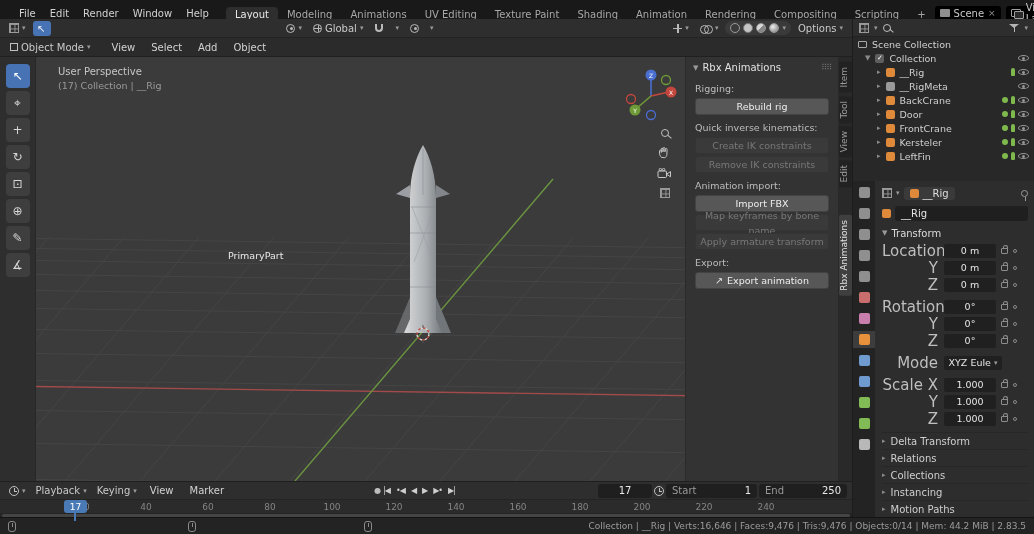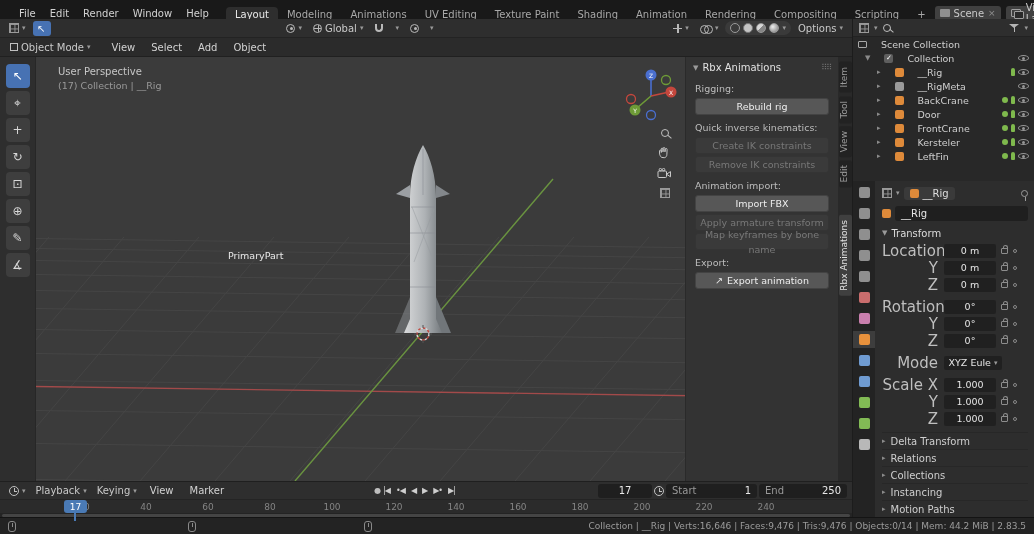--- a/index.html
+++ b/index.html
@@ -5,21 +5,21 @@
   *{box-sizing:border-box;margin:0;padding:0}
   body{background:#0e0e0e;font-family:"DejaVu Sans","Liberation Sans",sans-serif}
   #app{position:relative;width:1034px;height:534px;background:#2a2a2a;color:#c9c9c9;font-size:10px;overflow:hidden}
   
   .topbar{position:absolute;left:0;top:0;width:1034px;height:26px;background:#191919;display:flex;align-items:center}
   .menu{padding:0 7px;color:#d2d2d2}
   .tabs{display:flex;margin-left:10px;height:19px;align-items:flex-end}
   .wtab{padding:2px 9px 3px;color:#a8a8a8;border-radius:4px 4px 0 0;white-space:nowrap}
   .wtab.active{background:#2e2e2e;color:#e8e8e8}
   .tb-right{margin-left:auto;display:flex;align-items:center;gap:5px;padding-right:6px}
-  .tb-widget{display:flex;align-items:center;gap:4px;background:#404040;border-radius:3px;padding:1px 5px;height:15px}
+  .tb-widget{display:flex;align-items:center;gap:4px;background:#000000;border-radius:3px;padding:1px 5px;height:15px}
   .xbtn{color:#8f8f8f;font-size:9px}
   
   .vheader{position:absolute;left:0;top:19px;width:852px;height:19px;background:#2e2e2e;border-bottom:1px solid #232323;display:flex;align-items:center;padding:0 5px;gap:3px}
   .theader{position:absolute;left:0;top:38px;width:852px;height:19px;background:#2b2b2b;border-bottom:1px solid #202020;display:flex;align-items:center;padding:0 6px;gap:2px}
   .hbtn{display:flex;align-items:center;gap:3px;padding:1px 4px;border-radius:2px;color:#c9c9c9;white-space:nowrap}
   .chev{font-size:7px;color:#9a9a9a}
   .active-tool{background:#4772b3;border-radius:3px;width:18px;height:15px;display:flex;align-items:center;justify-content:center;color:#fff;font-size:10px}
   .sp{flex:1}
   .shade{width:10px;height:10px;border-radius:50%;border:1px solid #9a9a9a;flex:none}
   .shade.solid{background:#c4c4c4;border-color:#777}
@@ -96,21 +96,21 @@
   .tl-ruler{position:relative;height:14px;border-bottom:1px solid #242424;display:flex;align-items:center;color:#848484;font-size:9px}
   .tick{width:62px;text-align:center;flex:none}
   .tick0{width:53px;flex:none}
   .playhead{position:absolute;left:64px;top:0;width:23px;height:13px;background:#4a7ab5;border-radius:3px;color:#fff;display:flex;align-items:center;justify-content:center;font-size:9px;z-index:3}
   .playhead::after{content:"";position:absolute;top:13px;left:10px;width:2px;height:8px;background:#4a7ab5}
   .tl-scroll{height:3px;background:#242424;position:relative}
   .tl-scroll div{position:absolute;left:2px;right:2px;top:0;bottom:0;background:#454545;border-radius:2px}
   
   .rightcol{position:absolute;left:852px;top:19px;width:182px;height:498px;background:#282828;border-left:1px solid #1c1c1c}
   .ol-header{height:18px;background:#2e2e2e;border-bottom:1px solid #222;display:flex;align-items:center;gap:5px;padding:0 6px}
-  .ol-row{height:14px;display:flex;align-items:center;gap:14px;padding:0 5px;color:#cfcfcf;font-size:9.5px;white-space:nowrap}
+  .ol-row{height:14px;display:flex;align-items:center;gap:5px;padding:0 5px;color:#cfcfcf;font-size:9.5px;white-space:nowrap}
   .ol-row .right{margin-left:auto;display:flex;align-items:center;gap:3px}
   .caret{color:#8a8a8a;font-size:7px;flex:none}
   .ochip{width:9px;height:9px;border-radius:2px;background:#de8a3a;flex:none}
   .gchip{width:9px;height:9px;border-radius:2px;background:#9a9a9a;flex:none}
   .gmark{width:6px;height:6px;border-radius:50%;background:#7fb94d;flex:none}
   .gbone{width:4px;height:8px;border-radius:2px 2px 1px 1px;background:#7fb94d;flex:none}
   .cbx{width:9px;height:9px;background:#5e5e5e;border-radius:2px;color:#fff;font-size:7px;line-height:9px;text-align:center;flex:none}
   .scicon{width:9px;height:7px;border:1px solid #a8a8a8;border-radius:1px;flex:none}
   
   .props{position:absolute;top:162px;left:0;width:182px;height:336px;background:#2d2d2d;display:flex}
@@ -355,22 +355,22 @@
         <span class="np-grip">⠿⠿</span>
       </div>
       <div class="np-body">
         <span class="np-label">Rigging:</span>
         <div class="np-btn">Rebuild rig</div>
         <span class="np-label">Quick inverse kinematics:</span>
         <div class="np-btn disabled">Create IK constraints</div>
         <div class="np-btn disabled">Remove IK constraints</div>
         <span class="np-label">Animation import:</span>
         <div class="np-btn">Import FBX</div>
+        <div class="np-btn disabled">Map keyframes by bone name</div>
         <div class="np-btn disabled">Apply armature transform</div>
-        <div class="np-btn disabled">Map keyframes by bone name</div>
         <span class="np-label">Export:</span>
         <div class="np-btn">
           <span>↗</span>
           <span>Export animation</span>
         </div>
       </div>
     </div>
 
     <div class="ntabs">
       <span class="ntab">Item</span>

